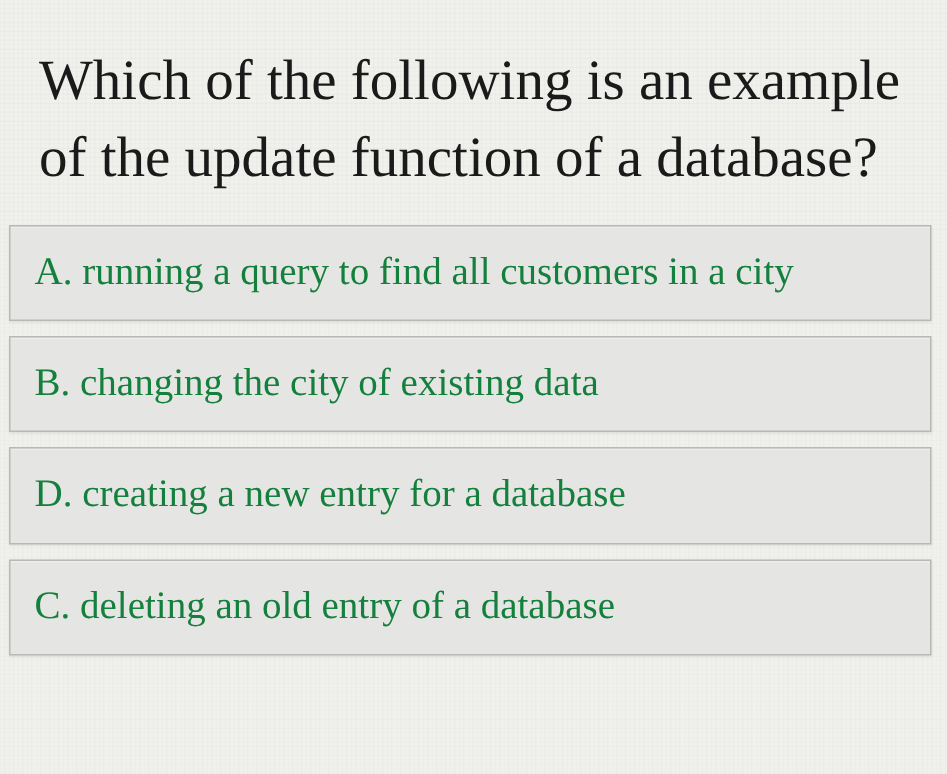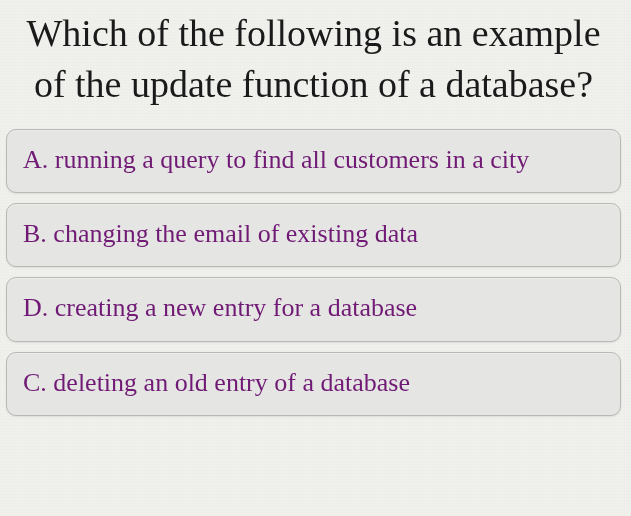--- a/index.html
+++ b/index.html
@@ -23,58 +23,58 @@
         repeating-linear-gradient(0deg, rgba(0,0,0,0.02) 0px, transparent 1px, transparent 3px),
         repeating-linear-gradient(90deg, rgba(0,0,0,0.02) 0px, transparent 1px, transparent 3px);
       pointer-events: none;
     }
     .container {
       padding: 8px 10px 10px 6px;
       position: relative;
       z-index: 1;
     }
     .question {
-      text-align: center;
       font-size: 38px;
       line-height: 1.35;
       color: #1a1a1a;
       font-weight: 400;
       margin-bottom: 18px;
       padding: 0 20px;
+      margin-top: 21px;
     }
     .options {
       display: flex;
       flex-direction: column;
       gap: 10px;
     }
     .option {
       background: #e5e6e3;
       border: 1px solid #b8b9b5;
-      border-radius: 10px;
+      border-radius: 0;
       padding: 12px 28px 14px 16px;
       font-size: 26px;
       line-height: 1.4;
-      color: #701a75;
+      color: #15803d;
       box-shadow: inset 0 1px 0 rgba(255,255,255,0.3), 0 1px 2px rgba(0,0,0,0.08);
       cursor: pointer;
     }
   </style>
 </head>
 <body>
 
 <div class="container">
   <div class="question">Which of the following is an example of the update function of a database?</div>
   <div class="options">
     <div class="option">
       <span>A.</span>
       <span>running a query to find all customers in a city</span>
     </div>
     <div class="option">
       <span>B.</span>
-      <span>changing the email of existing data</span>
+      <span>changing the city of existing data</span>
     </div>
     <div class="option">
       <span>D.</span>
       <span>creating a new entry for a database</span>
     </div>
     <div class="option">
       <span>C.</span>
       <span>deleting an old entry of a database</span>
     </div>
   </div>

